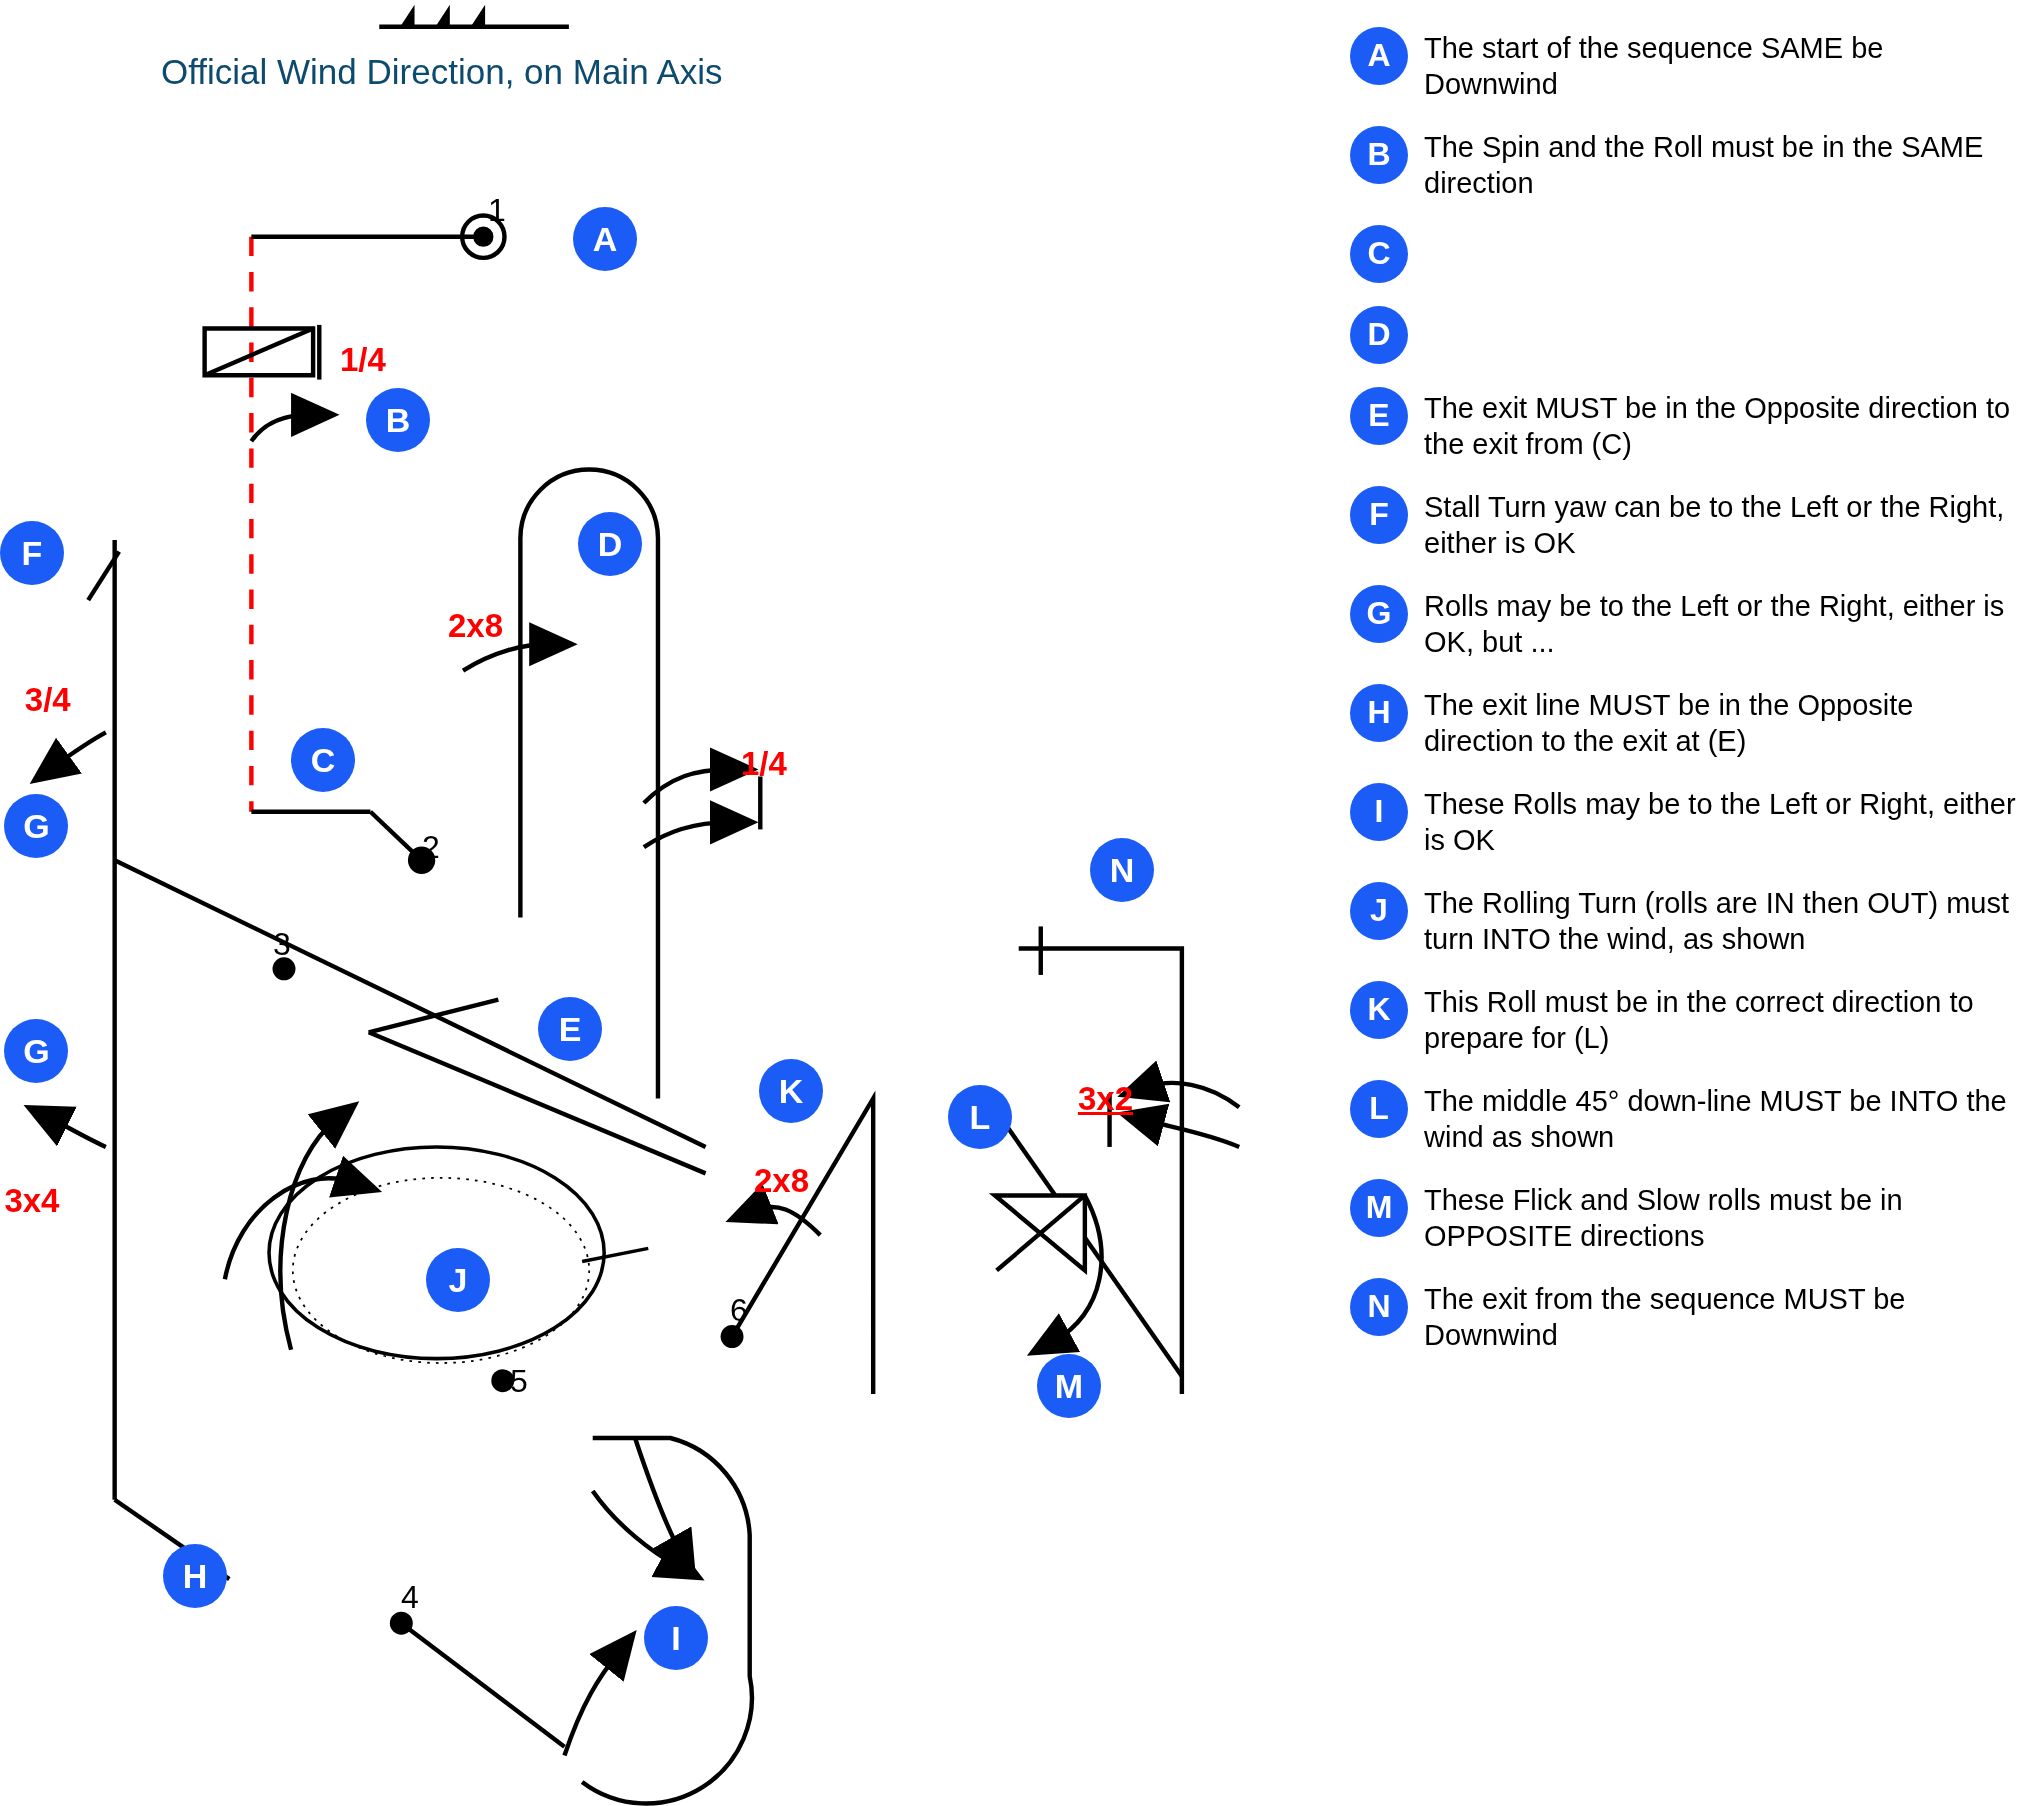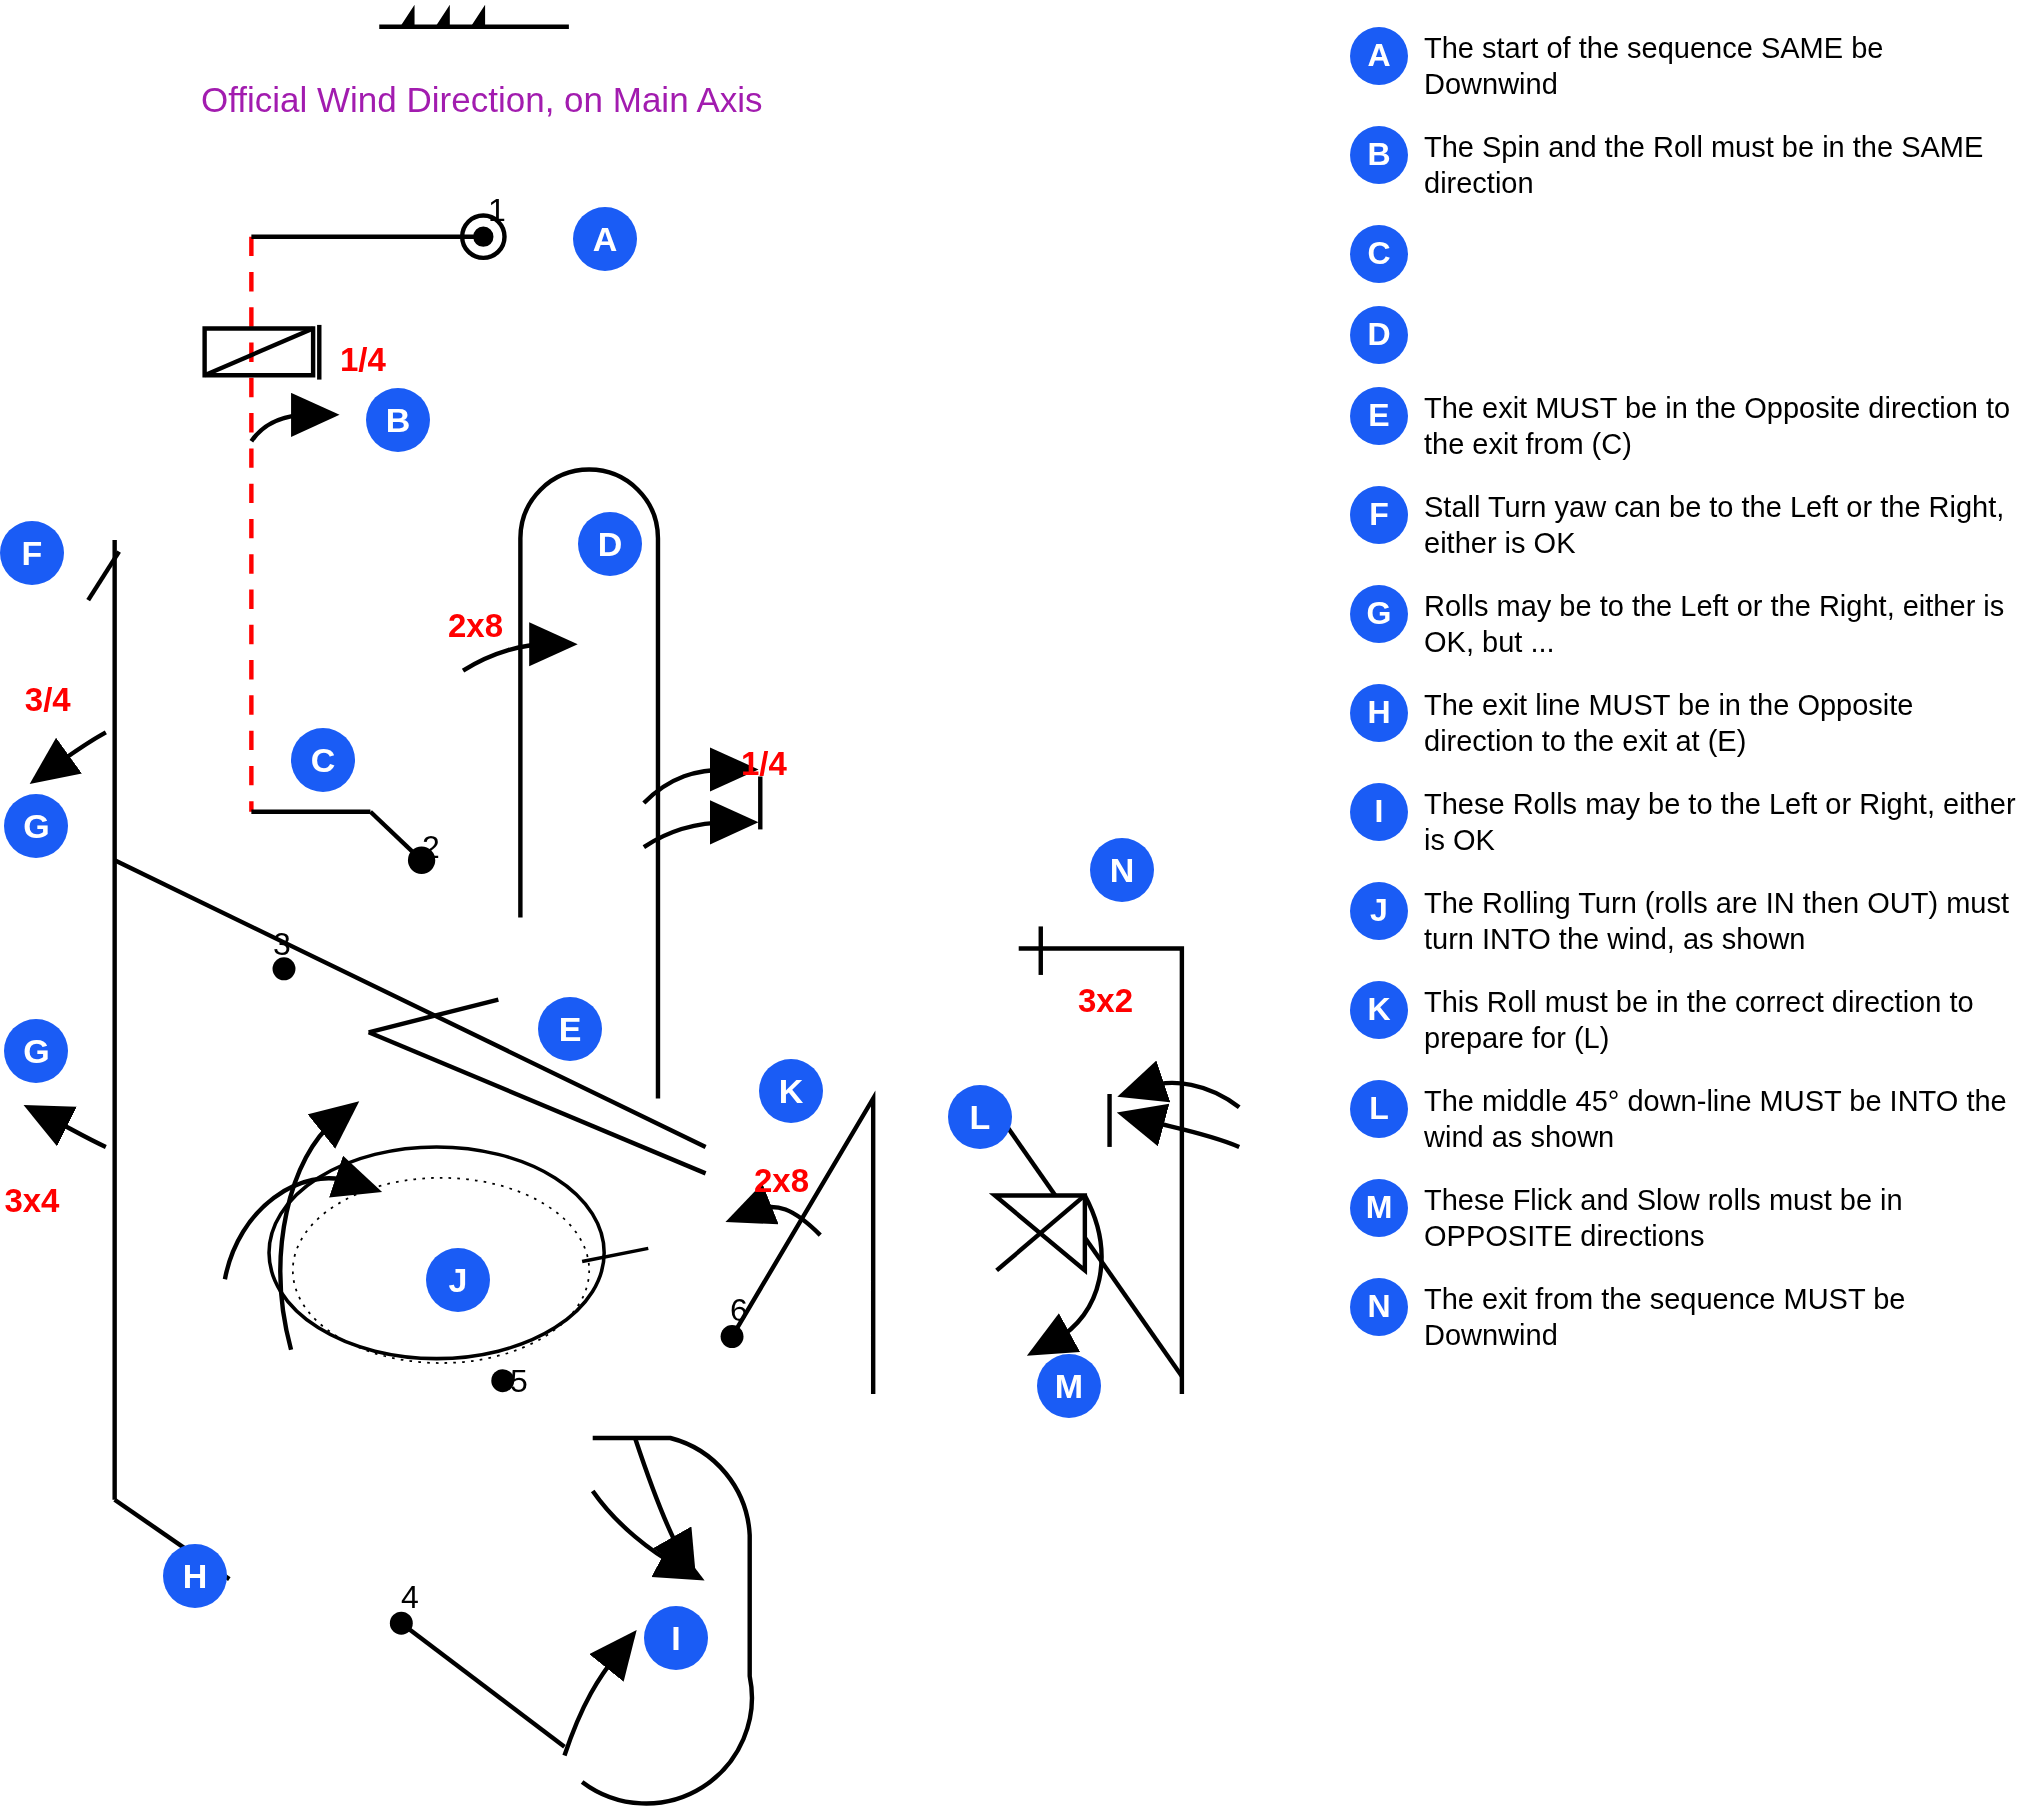--- a/index.html
+++ b/index.html
@@ -30,25 +30,24 @@
   }
   #diagram-svg {
     position: absolute;
     left: 0;
     top: 0;
   }
 
   .title {
     position: absolute;
     left: 161px;
-    top: 80px;
+    top: 52px;
     font-size: 35px;
-    color: #a21caf;
+    color: #0c4a6e;
     white-space: nowrap;
-    margin-left: 40px;
   }
 
   
   .marker {
     position: absolute;
     width: 64px;
     height: 64px;
     border-radius: 50%;
     background: #1a5cf5;
     color: #ffffff;
@@ -236,21 +235,21 @@
     <div class="fig-num" style="left:401px;top:1579px;">4</div>
     <div class="fig-num" style="left:510px;top:1363px;">5</div>
     <div class="fig-num" style="left:730px;top:1292px;">6</div>
 
     <div class="red-label" style="left:340px;top:341px;">1/4</div>
     <div class="red-label" style="left:448px;top:607px;">2x8</div>
     <div class="red-label" style="left:8.8px;top:681px;margin-left:16px;">3/4</div>
     <div class="red-label" style="left:741px;top:745px;">1/4</div>
     <div class="red-label" style="left:4.4px;top:1182px;">3x4</div>
     <div class="red-label" style="left:754px;top:1162px;">2x8</div>
-    <div class="red-label" style="left:1078px;top:982px;">3x2</div>
+    <div class="red-label" style="left:1078px;top:1080px;text-decoration:underline;">3x2</div>
 
     <div class="marker" style="left:573px;top:207px;">A</div>
     <div class="marker" style="left:366px;top:388px;">B</div>
     <div class="marker" style="left:291px;top:728px;">C</div>
     <div class="marker" style="left:578px;top:512px;">D</div>
     <div class="marker" style="left:538px;top:997px;">E</div>
     <div class="marker" style="left:0px;top:521px;">F</div>
     <div class="marker" style="left:4.4px;top:794px;">G</div>
     <div class="marker" style="left:4.4px;top:1019px;">G</div>
     <div class="marker" style="left:163px;top:1544px;">H</div>

